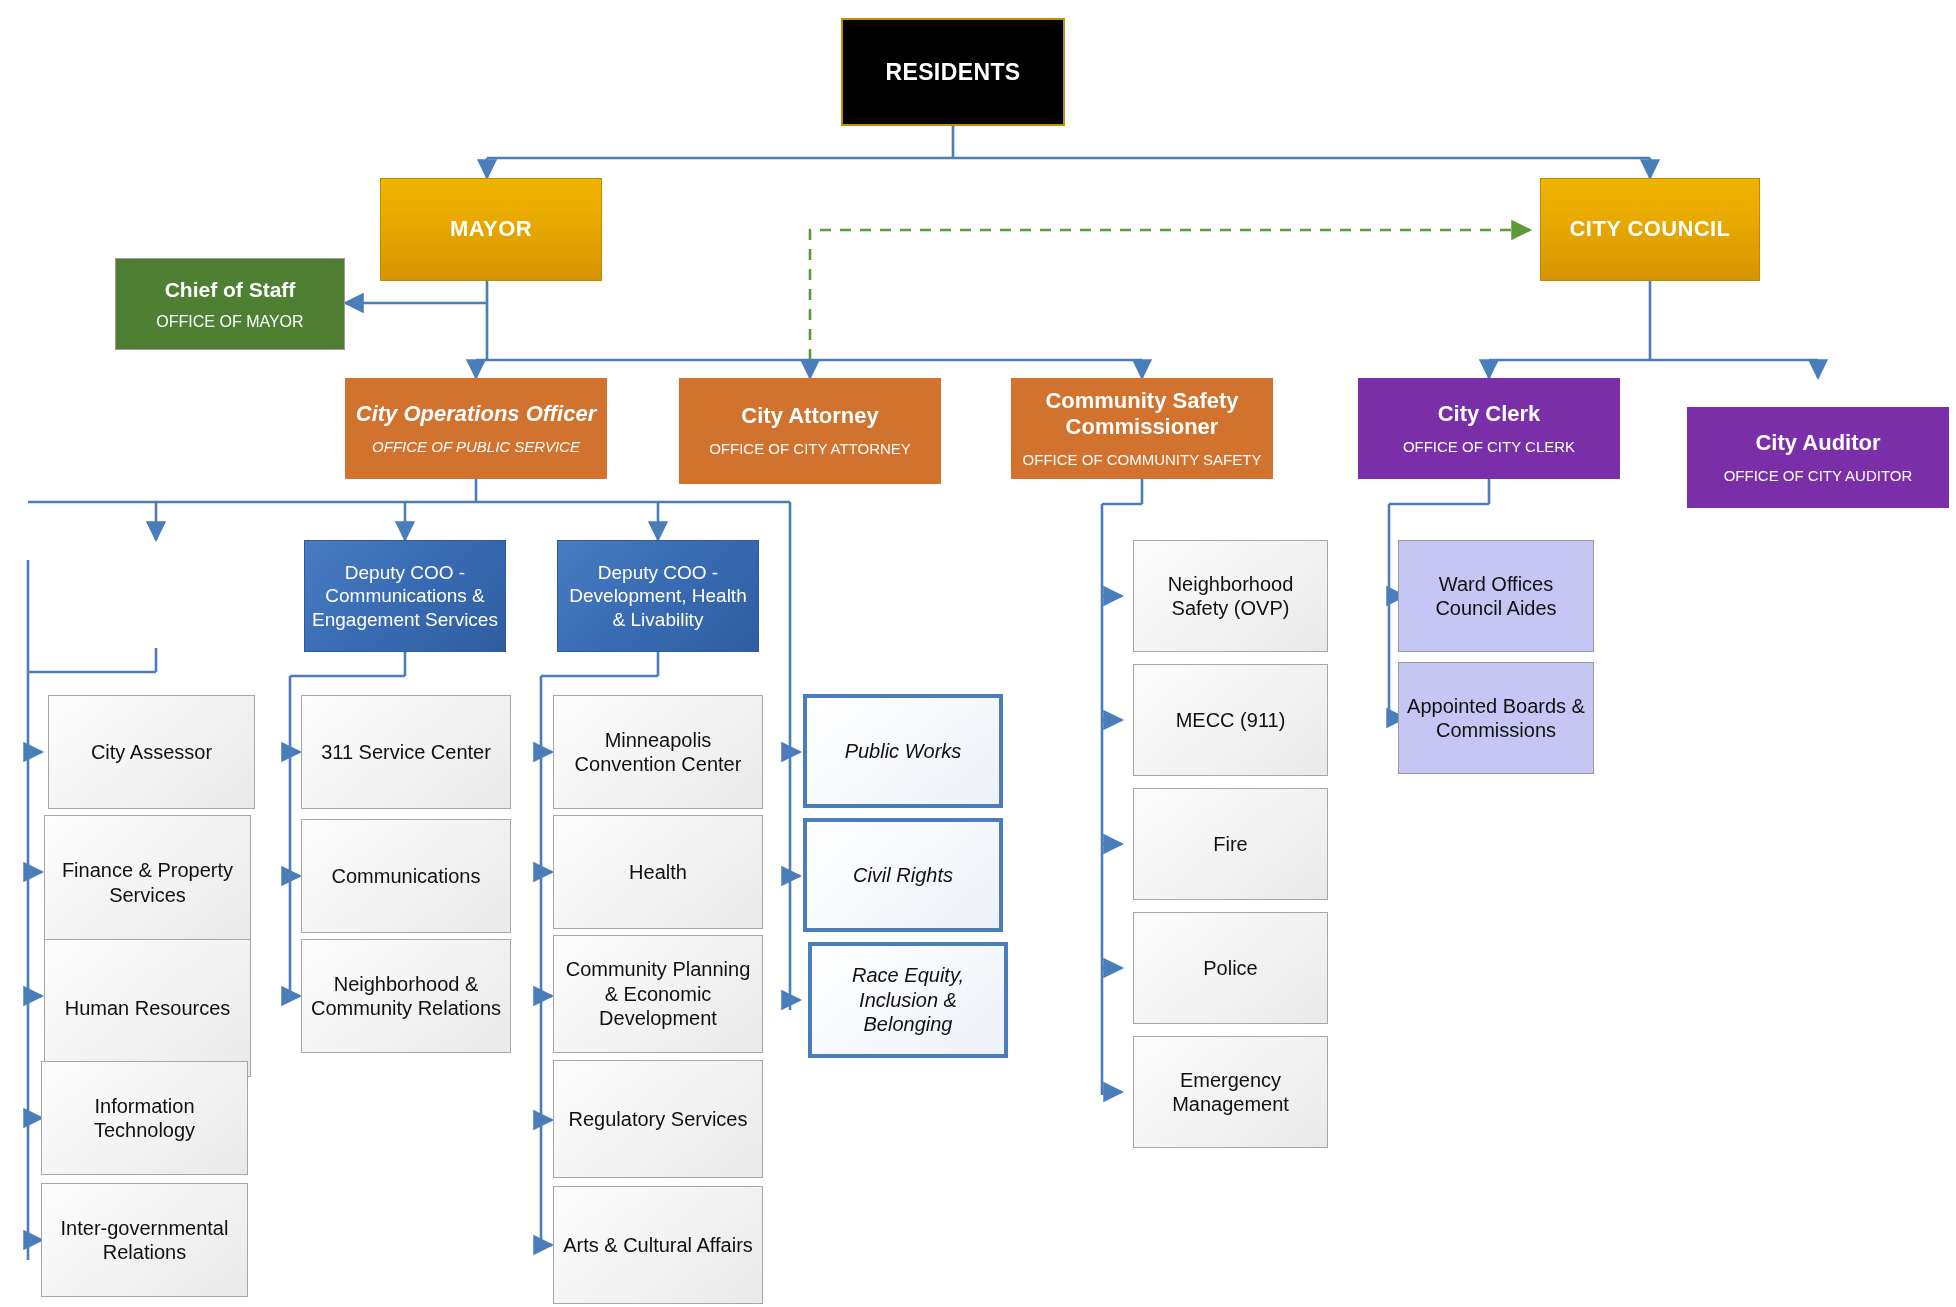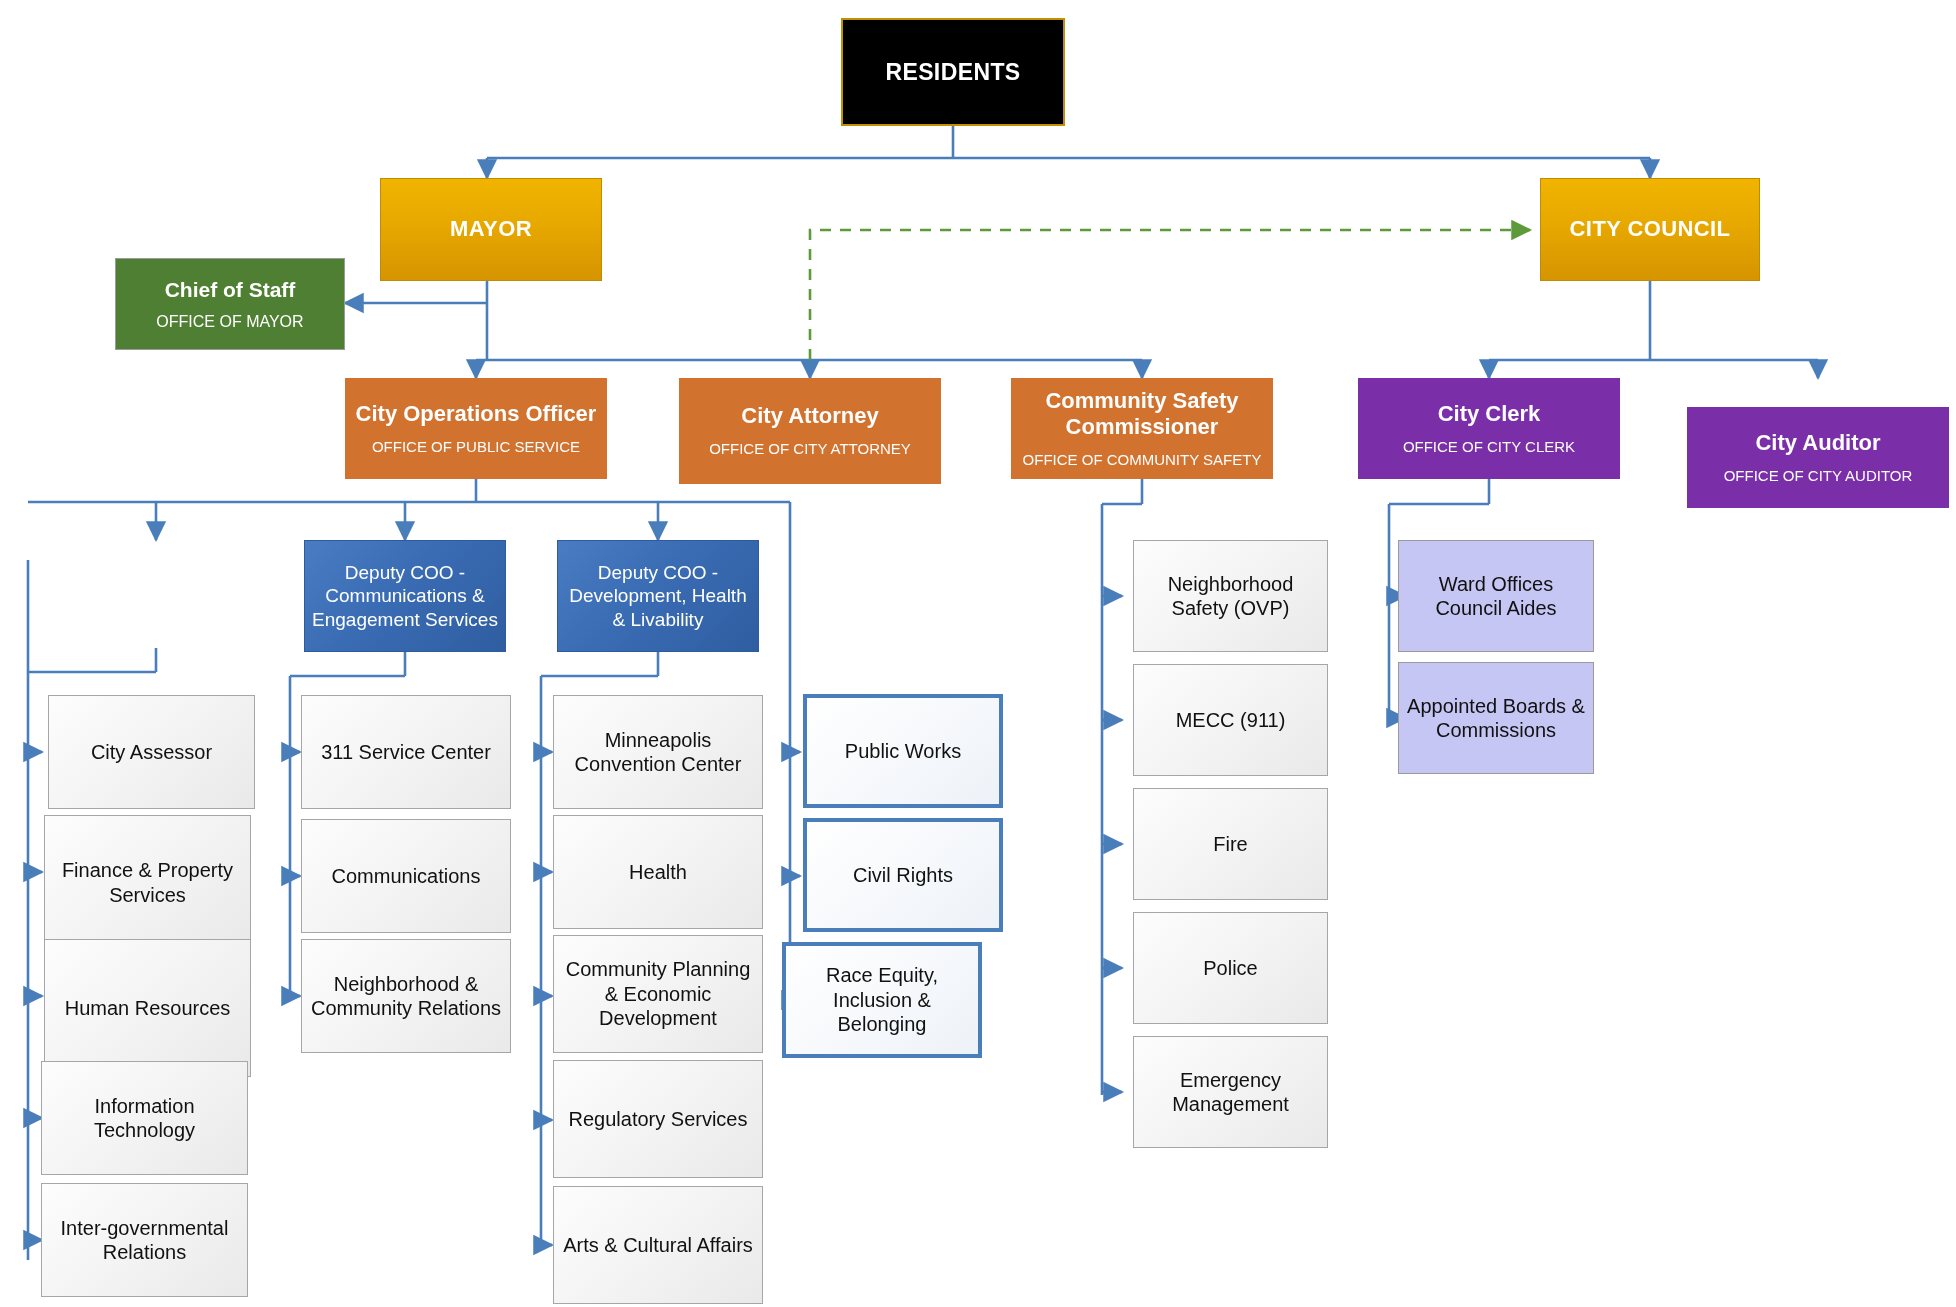--- a/index.html
+++ b/index.html
@@ -105,20 +105,21 @@
     padding: 2px 8px;
   }
 
   
   .n-whiteblue {
     background: linear-gradient(140deg, #ffffff 0%, #f7f9fc 48%, #edf2f8 100%);
     border: 4px solid #4a7ebb;
     color: #111111;
     font-size: 20px;
     padding: 2px 8px;
+    font-style: italic;
   }
 
   
   .n-lavender {
     background: #c6c6f5;
     border: 1px solid #9a9a9a;
     color: #111111;
     font-size: 20px;
     padding: 2px 8px;
   }
@@ -228,21 +229,21 @@
 
   <div class="node n-gold" style="left:1540px; top:178px; width:220px; height:103px;">
     <span class="title">CITY COUNCIL</span>
   </div>
 
   <div class="node n-green" style="left:115px; top:258px; width:230px; height:92px;text-align:right;">
     <span class="title">Chief of Staff</span>
     <span class="subtitle">OFFICE OF MAYOR</span>
   </div>
 
-  <div class="node n-orange" style="left:345px; top:378px; width:262px; height:101px;">
+  <div class="node n-orange" style="left:345px; top:378px; width:262px; height:101px;font-style:italic;">
     <span class="title">City Operations Officer</span>
     <span class="subtitle">OFFICE OF PUBLIC SERVICE</span>
   </div>
 
   <div class="node n-orange" style="left:679px; top:378px; width:262px; height:106px;">
     <span class="title">City Attorney</span>
     <span class="subtitle">OFFICE OF CITY ATTORNEY</span>
   </div>
 
   <div class="node n-orange" style="left:1011px; top:378px; width:262px; height:101px;">
@@ -310,21 +311,21 @@
   <div class="node n-white" style="left:553px; top:1186px; width:210px; height:118px;">
     <span>Arts &amp; Cultural Affairs</span>
   </div>
 
   <div class="node n-whiteblue" style="left:803px; top:694px; width:200px; height:114px;">
     <span>Public Works</span>
   </div>
   <div class="node n-whiteblue" style="left:803px; top:818px; width:200px; height:114px;">
     <span>Civil Rights</span>
   </div>
-  <div class="node n-whiteblue" style="left:782px; top:942px; width:200px; height:116px;align-items:center;">
+  <div class="node n-whiteblue" style="left:808px; top:942px; width:200px; height:116px;align-items:center;">
     <span>Race Equity, Inclusion &amp; Belonging</span>
   </div>
 
   <div class="node n-white" style="left:1133px; top:540px; width:195px; height:112px;">
     <span>Neighborhood Safety (OVP)</span>
   </div>
   <div class="node n-white" style="left:1133px; top:664px; width:195px; height:112px;">
     <span>MECC (911)</span>
   </div>
   <div class="node n-white" style="left:1133px; top:788px; width:195px; height:112px;">

